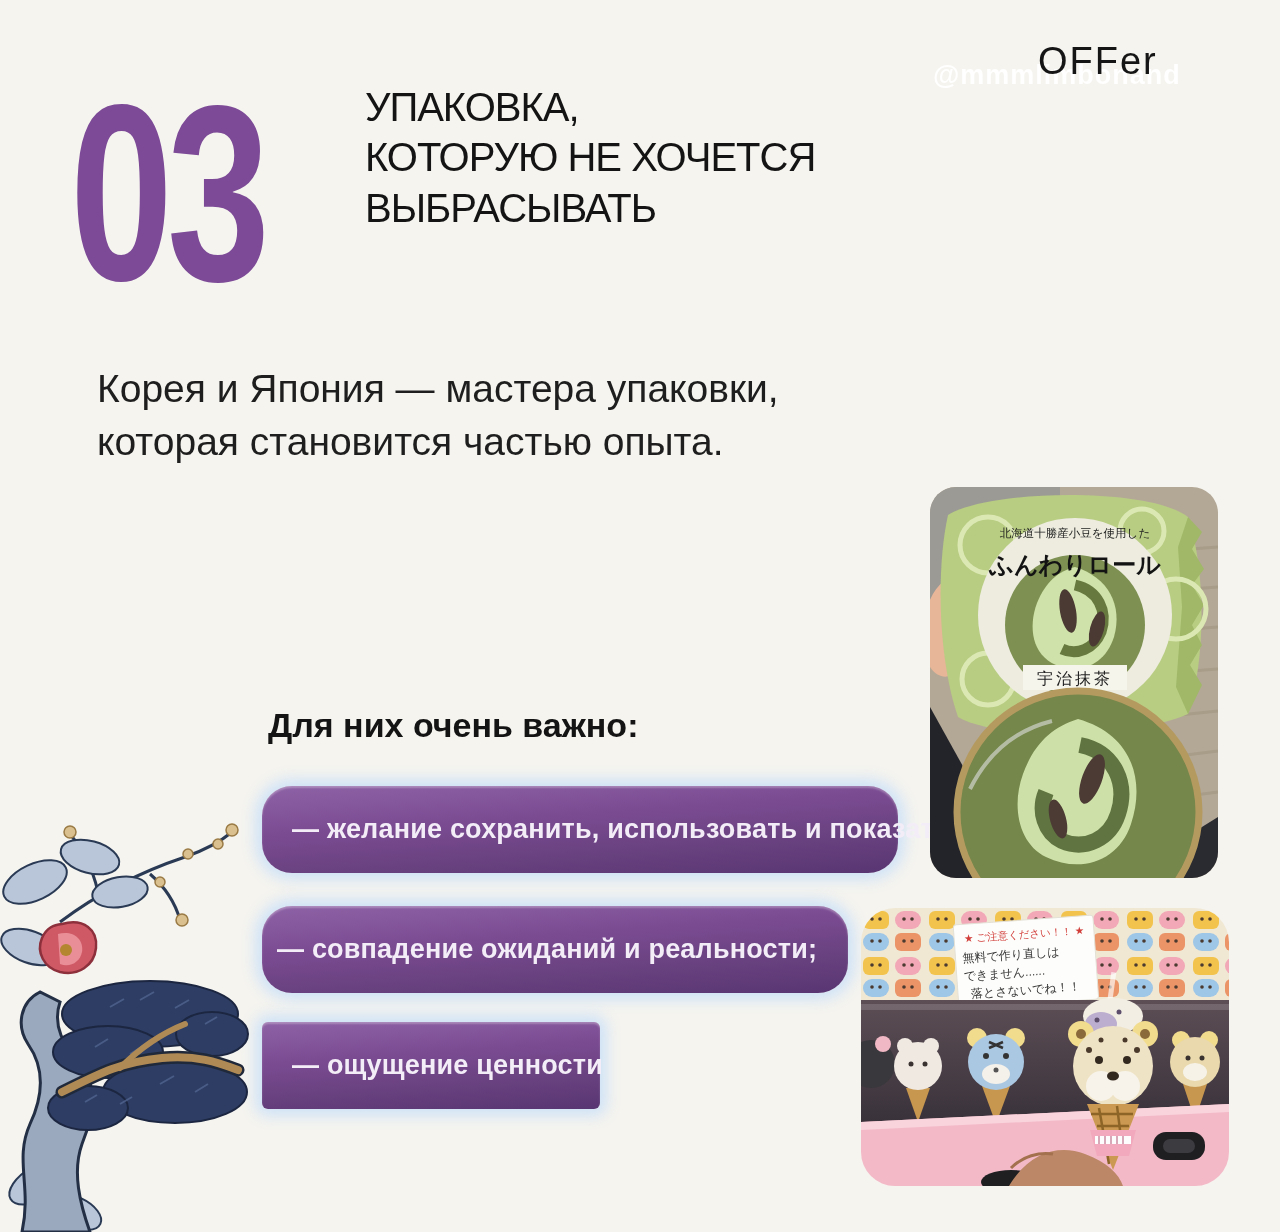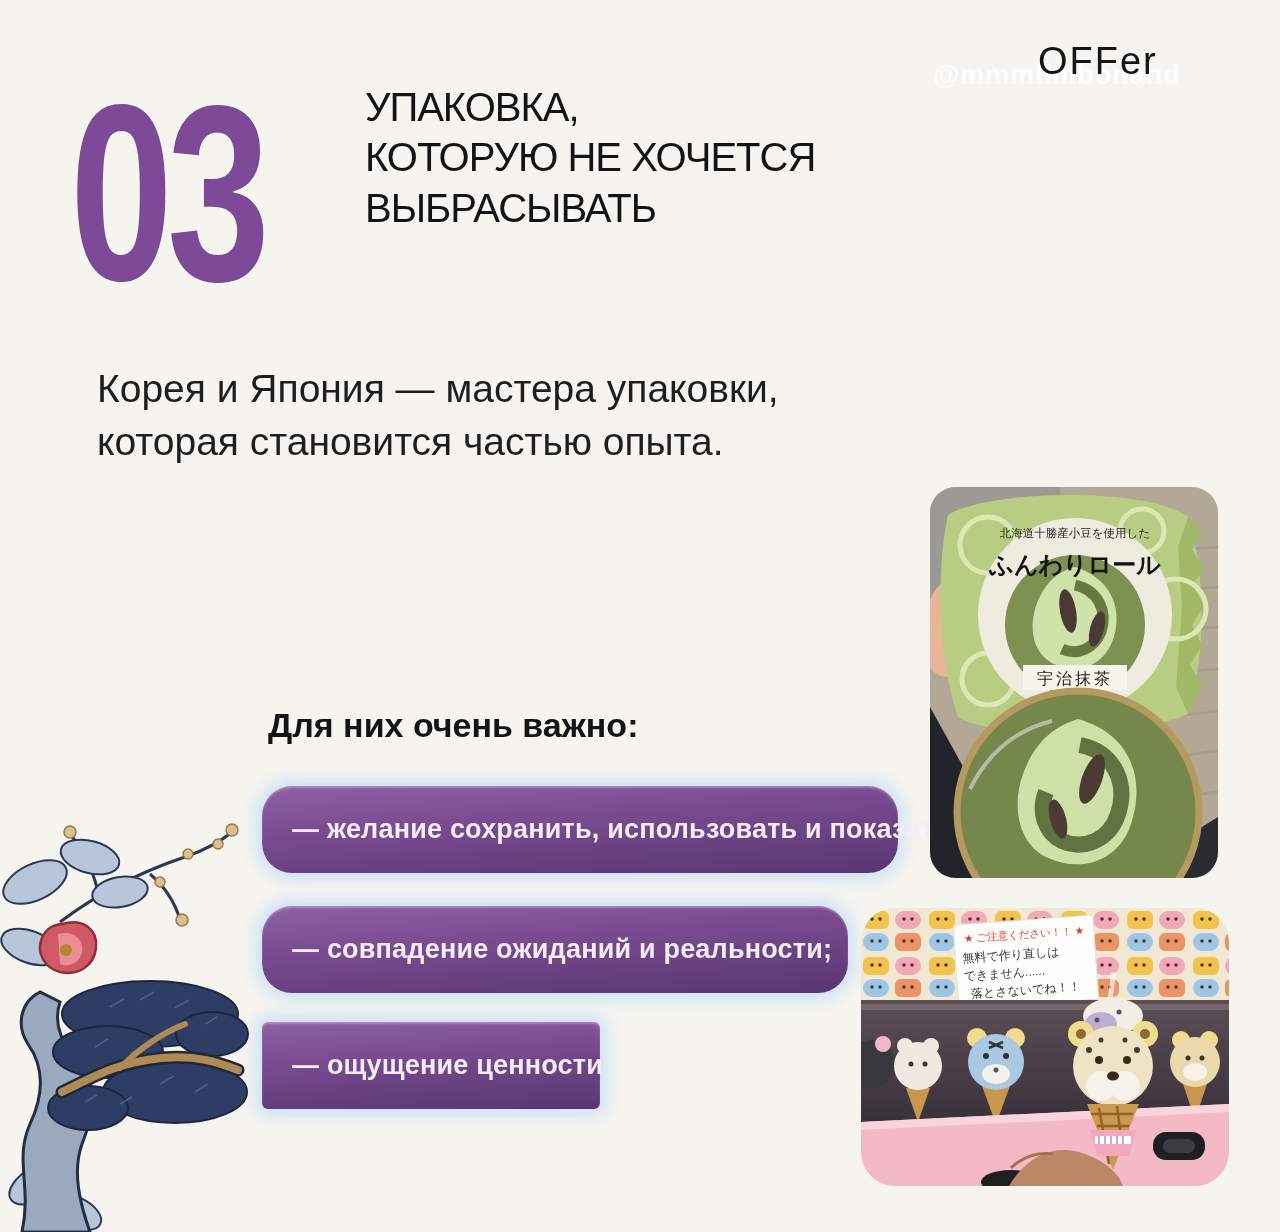--- a/index.html
+++ b/index.html
@@ -42,21 +42,21 @@
   .pill {
     position:absolute; left:262px; height:87px;
     border-radius:30px;
     background:linear-gradient(176deg,#8e62a6 0%,#7b4b92 38%,#67407e 72%,#583672 100%);
     box-shadow:0 0 14px 7px rgba(201,223,248,0.85), inset 0 2px 2px rgba(255,255,255,0.28);
     display:flex; align-items:center; padding:0 30px;
     font-size:27px; font-weight:600; color:#f3edf8; letter-spacing:0.2px;
     white-space:nowrap;
   }
   .pill-1 { top:786px; width:636px; }
-  .pill-2 { top:906px; width:586px; }
+  .pill-2 { top:906px; width:586px;padding-left:15px; }
   .pill-3 { top:1022px; width:338px;border-radius:6px; }
   .photo { position:absolute; display:block; }
   .photo-matcha { left:930px; top:487px; }
   .photo-icecream { left:861px; top:908px; }
   .bonsai { position:absolute; left:0; top:762px; }
 </style>
 </head>
 <body>
 
 <div class="canvas">

